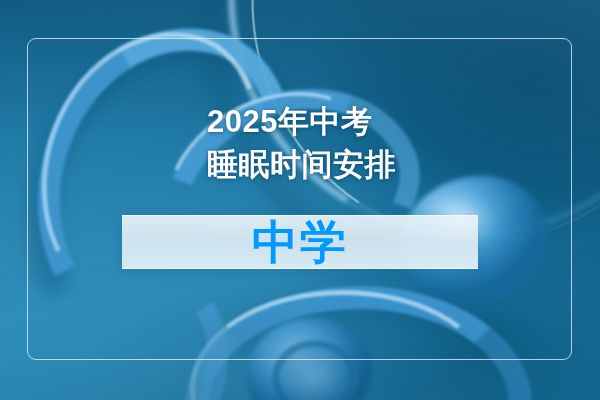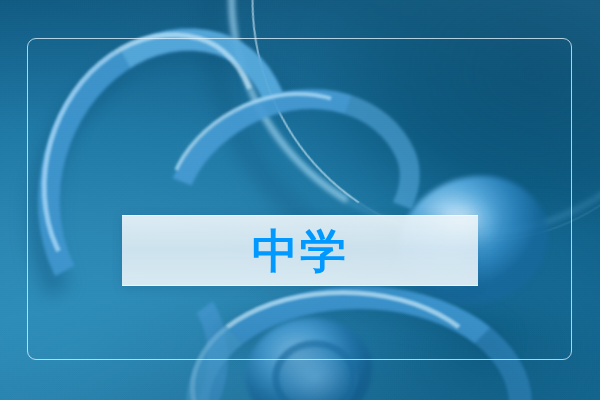--- a/index.html
+++ b/index.html
@@ -300,21 +300,21 @@
     white-space: nowrap;
   }
   .headline .line { display: block; }
 
   
   .catbar {
     position: absolute;
     left: 122px;
     top: 215px;
     width: 356px;
-    height: 71px;
+    height: 54px;
     background: linear-gradient(180deg, rgba(233,243,248,.93) 0%, rgba(222,236,244,.90) 48%, rgba(229,241,247,.93) 100%);
     border-top: 1px solid rgba(255,255,255,.70);
     border-bottom: 1px solid rgba(255,255,255,.55);
     box-shadow: 0 2px 10px rgba(8,64,98,.18);
     display: flex;
     align-items: center;
     justify-content: center;
     box-sizing: border-box;
   }
   .catbar-text {
@@ -358,18 +358,22 @@
 
     <div class="pod-bottom"></div>
     <div class="pod-bottom-ring"></div>
 
     <div class="sheen"></div>
     <div class="grain"></div>
   </div>
 
   <div class="frame"></div>
 
+  <div class="headline">
+    <span class="line">2025年中考</span>
+    <span class="line">睡眠时间安排</span>
+  </div>
 
   <div class="catbar">
     <span class="catbar-text">中学</span>
   </div>
 
 </div>
 
 </body></html>

